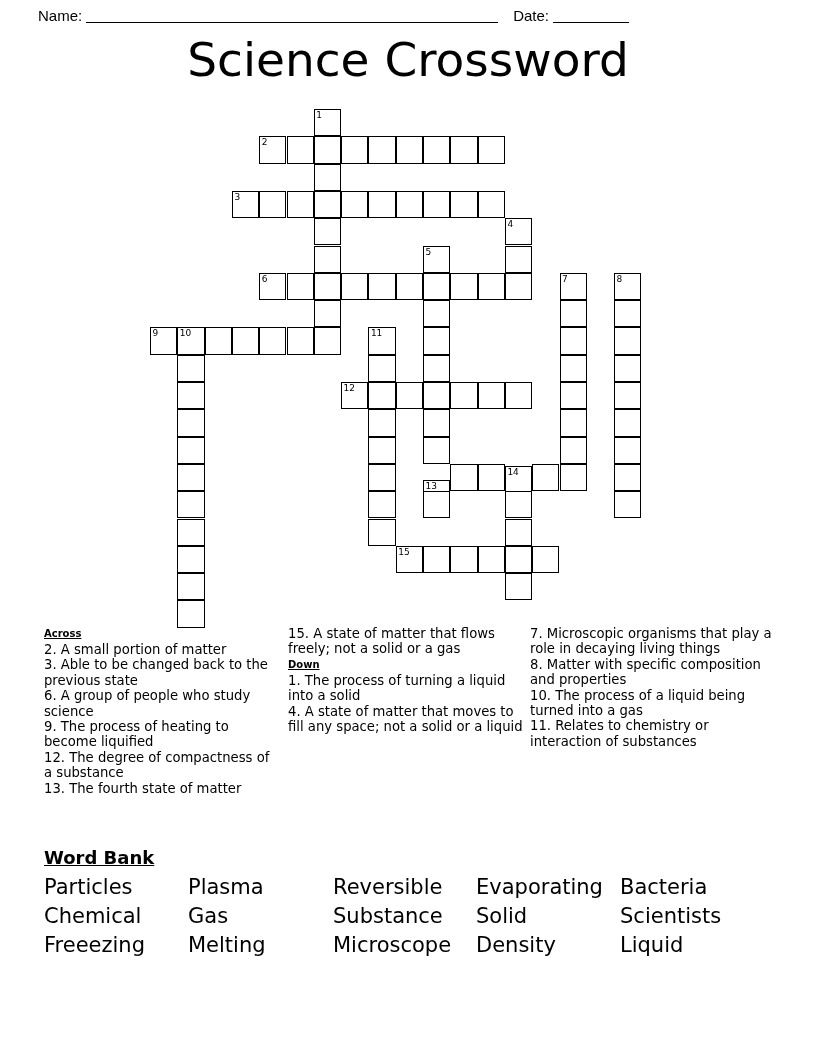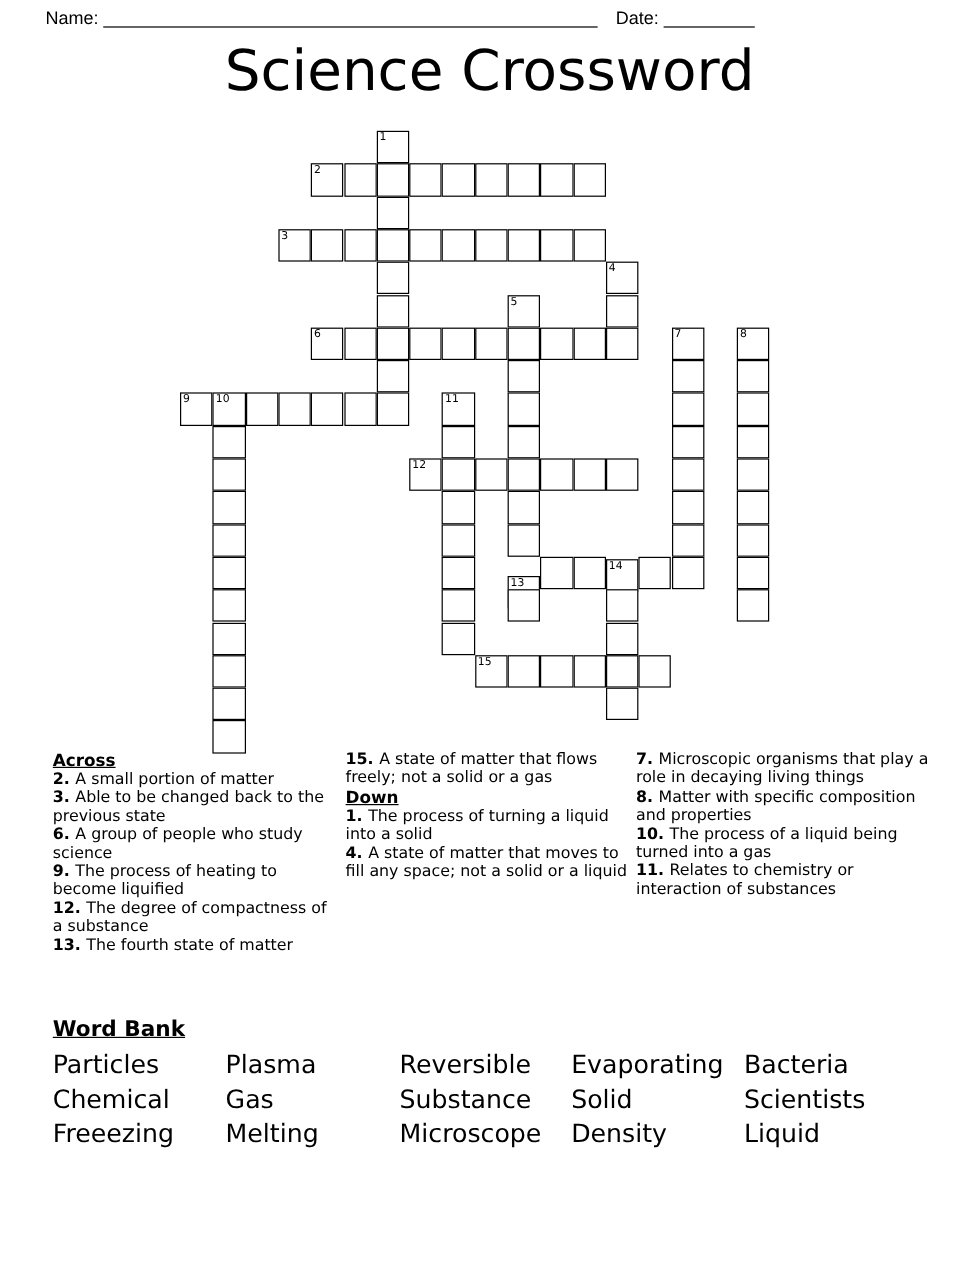--- a/index.html
+++ b/index.html
@@ -87,35 +87,35 @@
     top: 626px;
     width: 740px;
     display: flex;
     gap: 0px;
     align-items: flex-start;
   }
   .clue-col { width: 240px; padding-right: 4px; box-sizing: border-box; }
   .clue-col:nth-child(2) { margin-left: 4px; }
   .clue-col:nth-child(3) { margin-left: 2px; width: 252px; }
   .clue-heading {
-    font-size: 14px;
+    font-size: 10px;
     font-weight: bold;
     text-decoration: underline;
     font-family: "DejaVu Sans", sans-serif;
     line-height: 16px;
     margin: 0 0 0 0;
     display: block;
   }
   .clue-item {
     font-size: 13.2px;
     line-height: 15.4px;
     font-family: "DejaVu Sans", sans-serif;
     display: block;
   }
-  .clue-item .cnum { font-weight: bold; }
+  .clue-item .cnum { font-weight: normal; }
 
   
   #word-bank {
     position: absolute;
     left: 44px;
     top: 845px;
     width: 740px;
   }
   #word-bank-heading {
     font-size: 18px;

